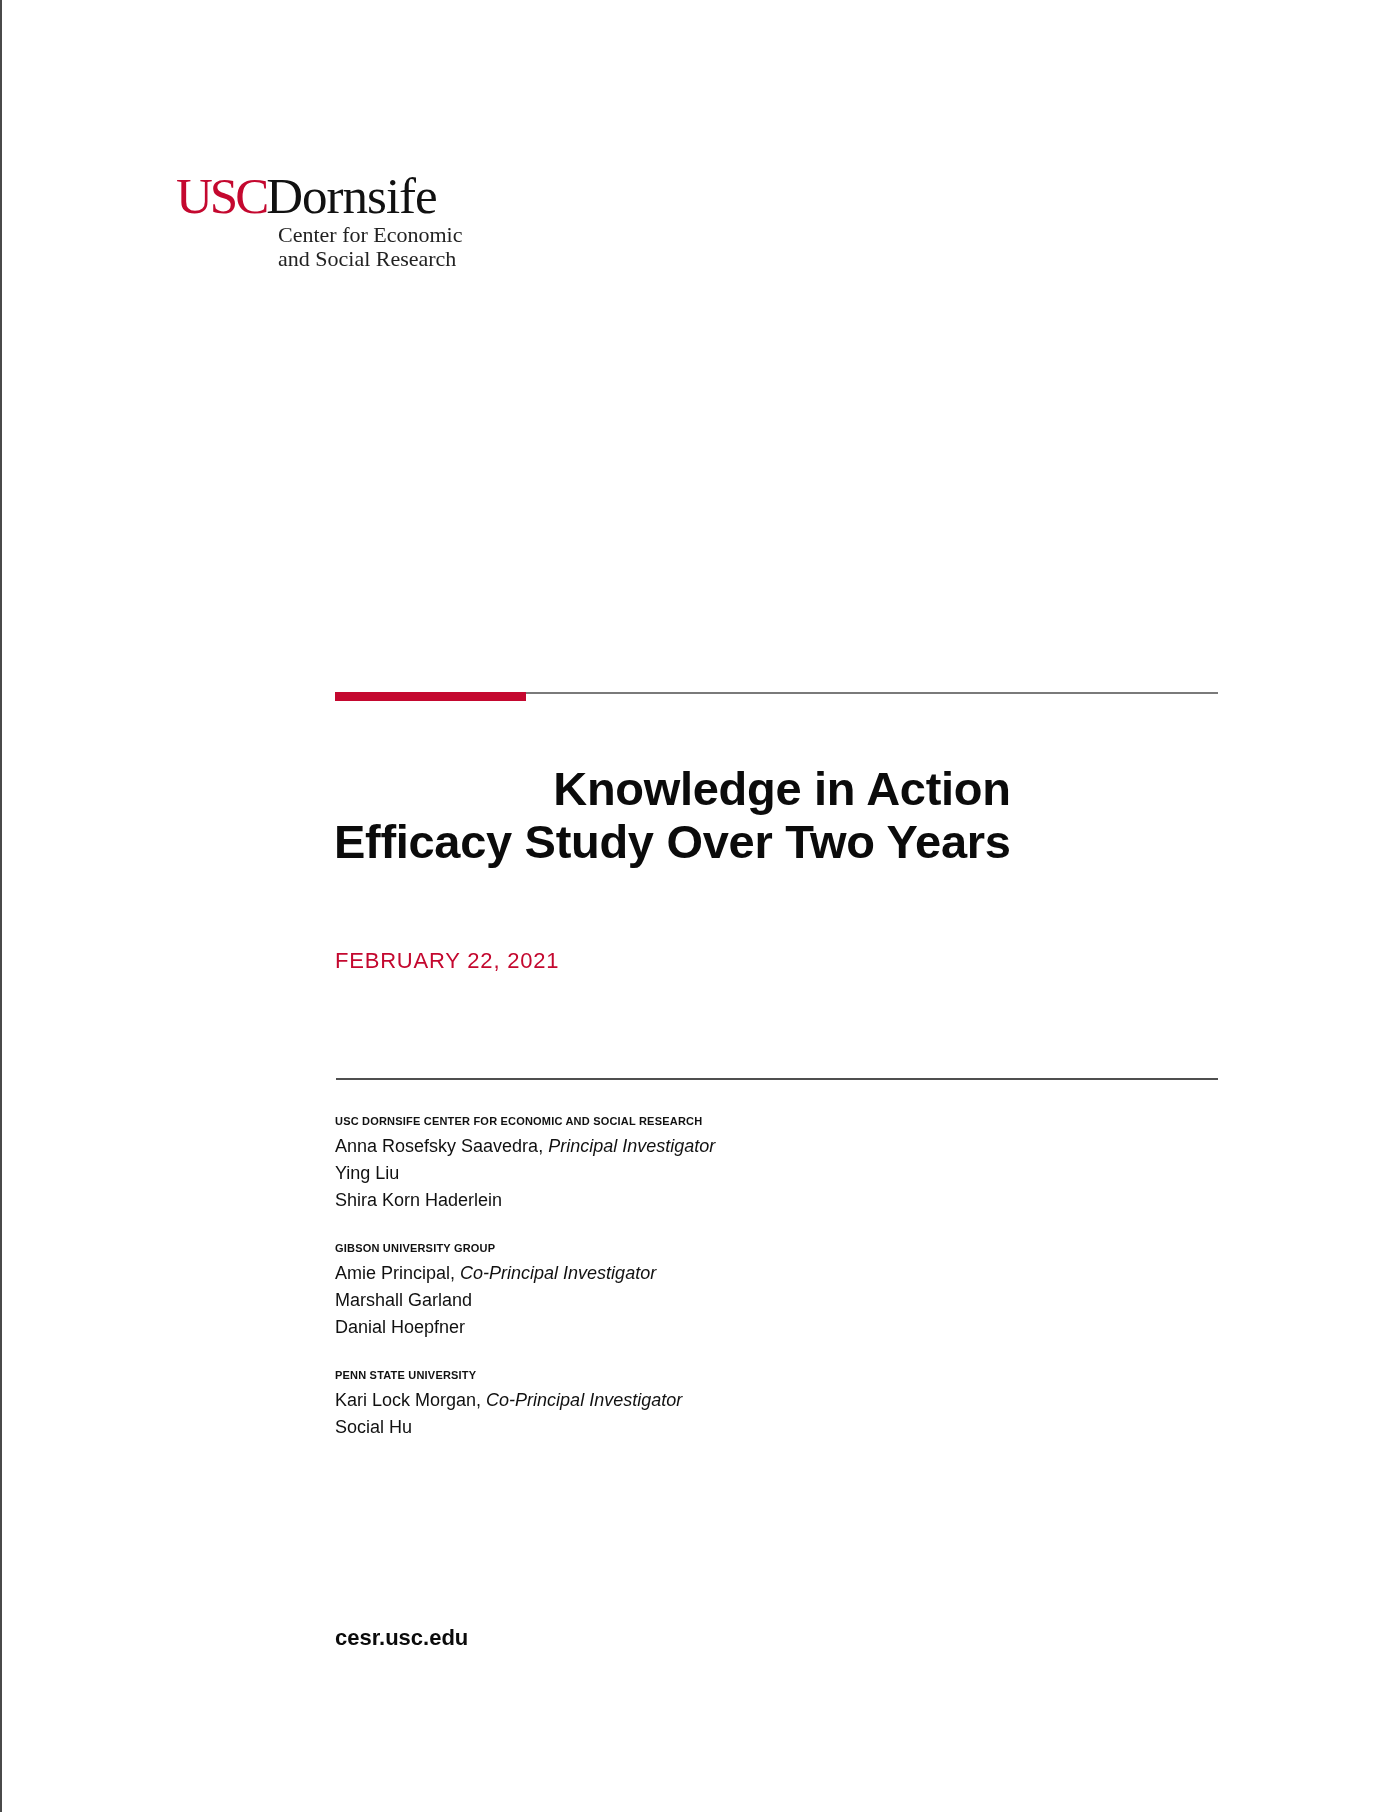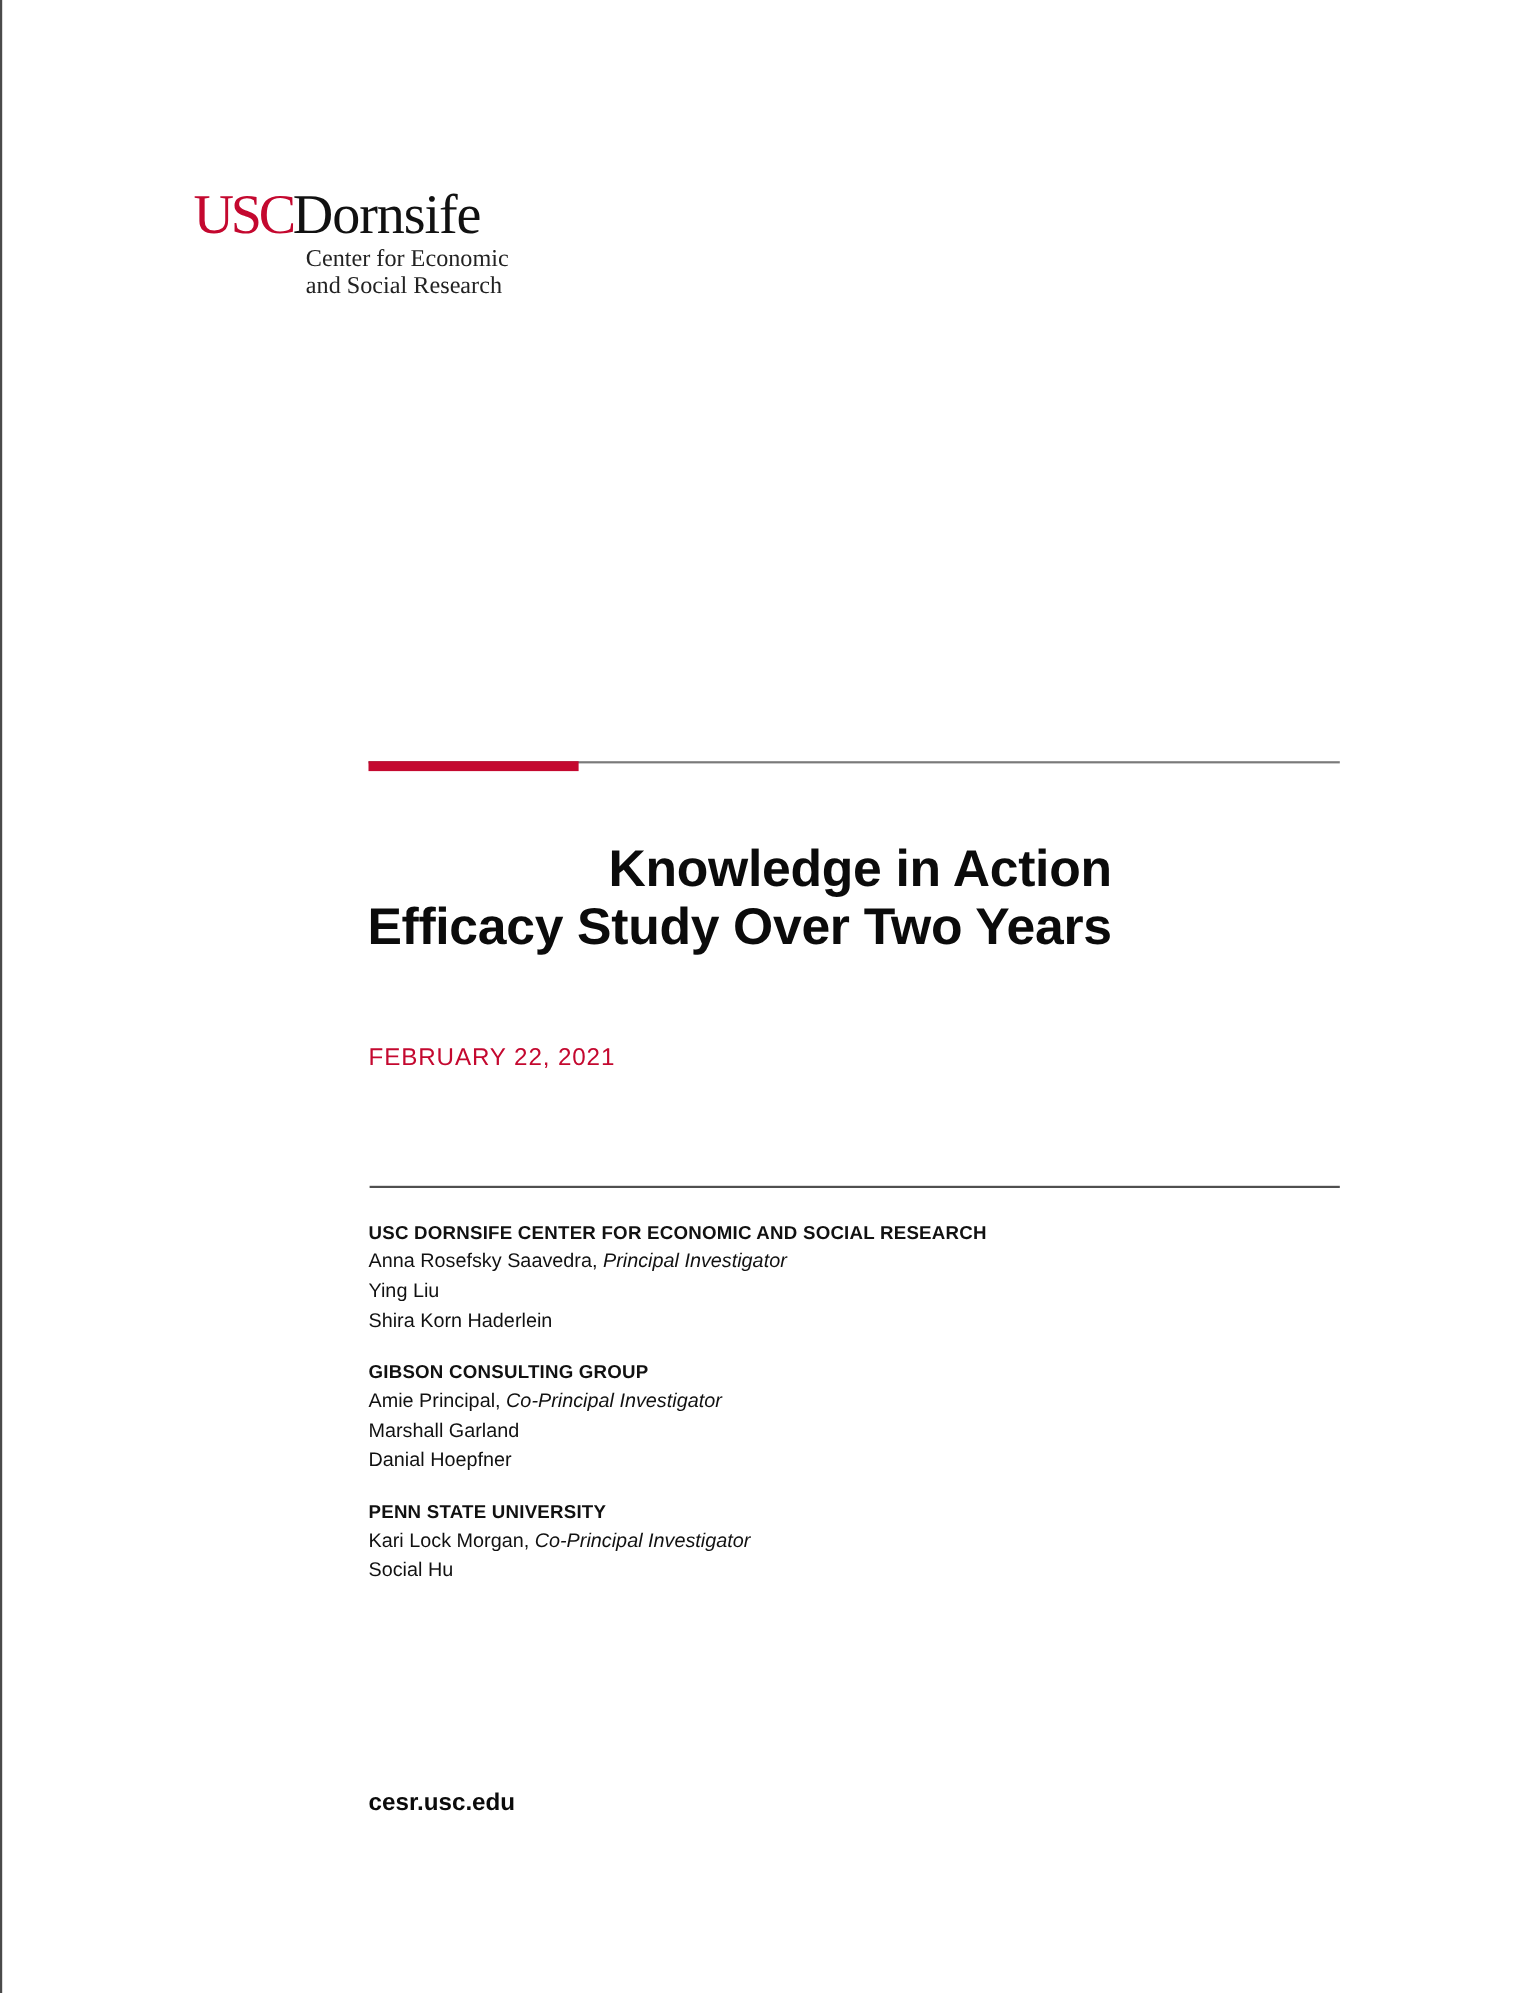--- a/index.html
+++ b/index.html
@@ -69,21 +69,21 @@
     }
     .mid-rule {
       position: absolute; left: 336px; top: 1078px; width: 882px; height: 2px;
       background: #4f4f4f;
     }
     
     .authors { position: absolute; left: 335px; top: 1109px; }
     .org-group { margin: 0 0 22px 0; }
     .org-name {
       font-weight: bold;
-      font-size: 17px;
+      font-size: 11px;
       line-height: 24px;
       letter-spacing: 0.2px;
       color: #111111;
       white-space: nowrap;
     }
     .author {
       font-size: 18px;
       line-height: 27px;
       color: #111111;
       white-space: nowrap;
@@ -124,21 +124,21 @@
 <div class="mid-rule"></div>
 
 <div class="authors">
   <div class="org-group">
     <div class="org-name">USC DORNSIFE CENTER FOR ECONOMIC AND SOCIAL RESEARCH</div>
     <div class="author"><span>Anna Rosefsky Saavedra</span>, <span class="role">Principal Investigator</span></div>
     <div class="author"><span>Ying Liu</span></div>
     <div class="author"><span>Shira Korn Haderlein</span></div>
   </div>
   <div class="org-group">
-    <div class="org-name">GIBSON CONSULTING GROUP</div>
+    <div class="org-name">GIBSON UNIVERSITY GROUP</div>
     <div class="author"><span>Amie Principal</span>, <span class="role">Co-Principal Investigator</span></div>
     <div class="author"><span>Marshall Garland</span></div>
     <div class="author"><span>Danial Hoepfner</span></div>
   </div>
   <div class="org-group">
     <div class="org-name">PENN STATE UNIVERSITY</div>
     <div class="author"><span>Kari Lock Morgan</span>, <span class="role">Co-Principal Investigator</span></div>
     <div class="author"><span>Social Hu</span></div>
   </div>
 </div>

